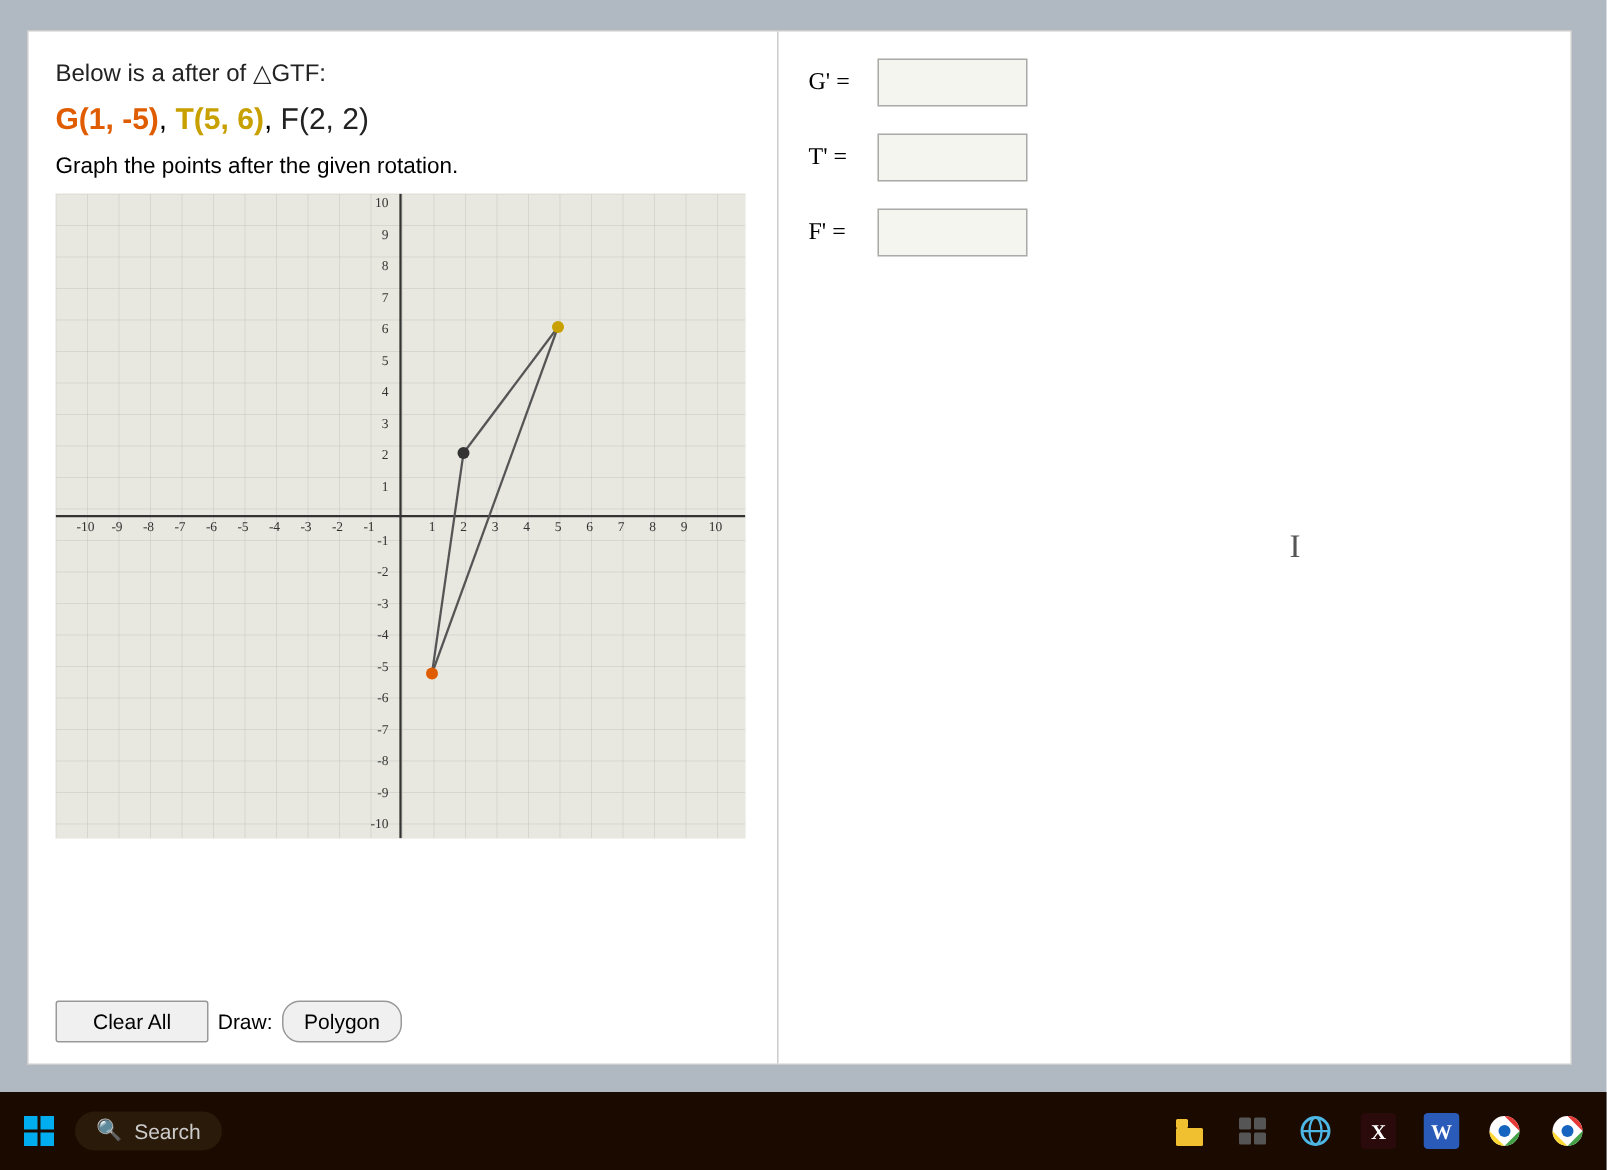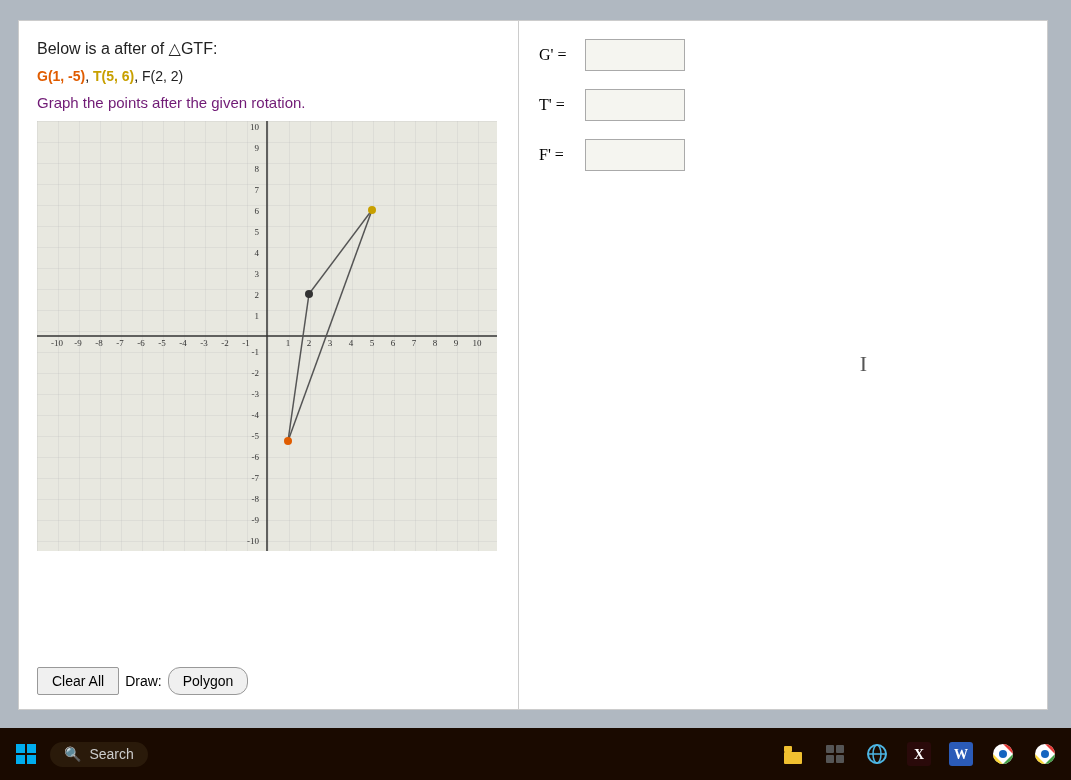--- a/index.html
+++ b/index.html
@@ -39,32 +39,32 @@
     }
 
     .problem-title {
       font-size: 16px;
       color: #222;
       margin-bottom: 10px;
       font-family: Arial, sans-serif;
     }
 
     .points-line {
-      font-size: 14px;
+      font-size: 20px;
       margin-bottom: 10px;
       font-family: Arial, sans-serif;
     }
 
     .point-g { color: #e05c00; font-weight: bold; }
     .point-t { color: #c8a000; font-weight: bold; }
     .point-f { color: #222; }
 
     .graph-instruction {
       font-size: 15px;
-      color: #701a75;
+      color: #000000;
       margin-bottom: 10px;
       font-family: Arial, sans-serif;
     }
 
     .graph-container {
       flex: 1;
       position: relative;
       margin-bottom: 10px;
     }
 
@@ -77,21 +77,21 @@
     }
 
     .controls-bar {
       display: flex;
       align-items: center;
       gap: 6px;
       margin-top: 8px;
     }
 
     .clear-all-btn {
-      padding: 5px 14px;
+      padding: 5px 24px;
       font-size: 14px;
       background: #f0f0f0;
       border: 1px solid #999;
       cursor: pointer;
       font-family: Arial, sans-serif;
       border-radius: 2px;
     }
 
     .draw-label {
       font-size: 14px;

